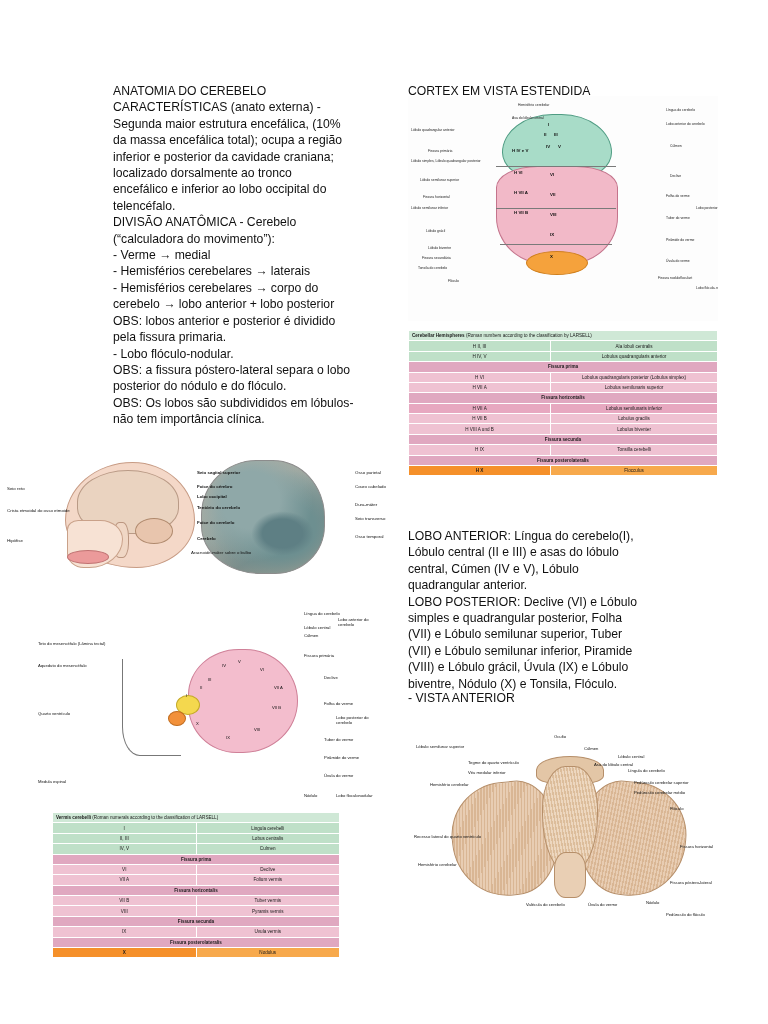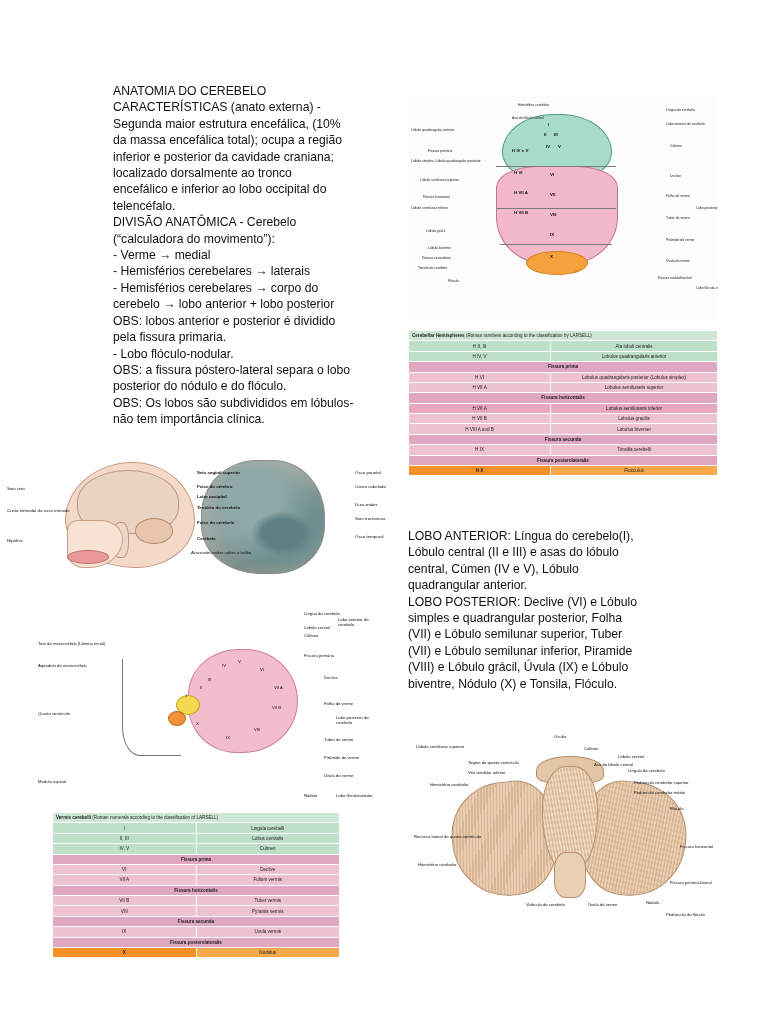--- a/index.html
+++ b/index.html
@@ -438,20 +438,21 @@
 - Hemisférios cerebelares → corpo do
 cerebelo → lobo anterior + lobo posterior
 OBS: lobos anterior e posterior é dividido
 pela fissura primaria.
 - Lobo flóculo-nodular.
 OBS: a fissura póstero-lateral separa o lobo
 posterior do nódulo e do flóculo.
 OBS: Os lobos são subdivididos em lóbulos-
 não tem importância clínica.</div>
 
+  <div class="txt" id="right-title">CORTEX EM VISTA ESTENDIDA</div>
 
   <div class="fig" id="fig-cortex">
     <div class="cx-body">
       <div class="cx-top"></div>
       <div class="cx-mid"></div>
       <div class="cx-bottom"></div>
 
       <span class="cx-rom" style="left:52px; top:8px;">I</span>
       <span class="cx-rom" style="left:48px; top:18px;">II</span>
       <span class="cx-rom" style="left:58px; top:18px;">III</span>
@@ -578,20 +579,21 @@
 Lóbulo central (II e III) e asas do lóbulo
 central, Cúmen (IV e V), Lóbulo
 quadrangular anterior.
 LOBO POSTERIOR: Declive (VI) e Lóbulo
 simples e quadrangular posterior, Folha
 (VII) e Lóbulo semilunar superior, Tuber
 (VII) e Lóbulo semilunar inferior, Piramide
 (VIII) e Lóbulo grácil, Úvula (IX) e Lóbulo
 biventre, Nódulo (X) e Tonsila, Flóculo.</div>
 
+  <div class="txt" id="vista-anterior">- VISTA ANTERIOR</div>
 
   <div class="fig" id="fig-head">
     <div class="head-oval"></div>
     <div class="head-brain"></div>
     <div class="head-cereb"></div>
     <div class="head-stem"></div>
     <div class="head-face"></div>
     <div class="head-lip"></div>
     <div class="photo-head"></div>
 

